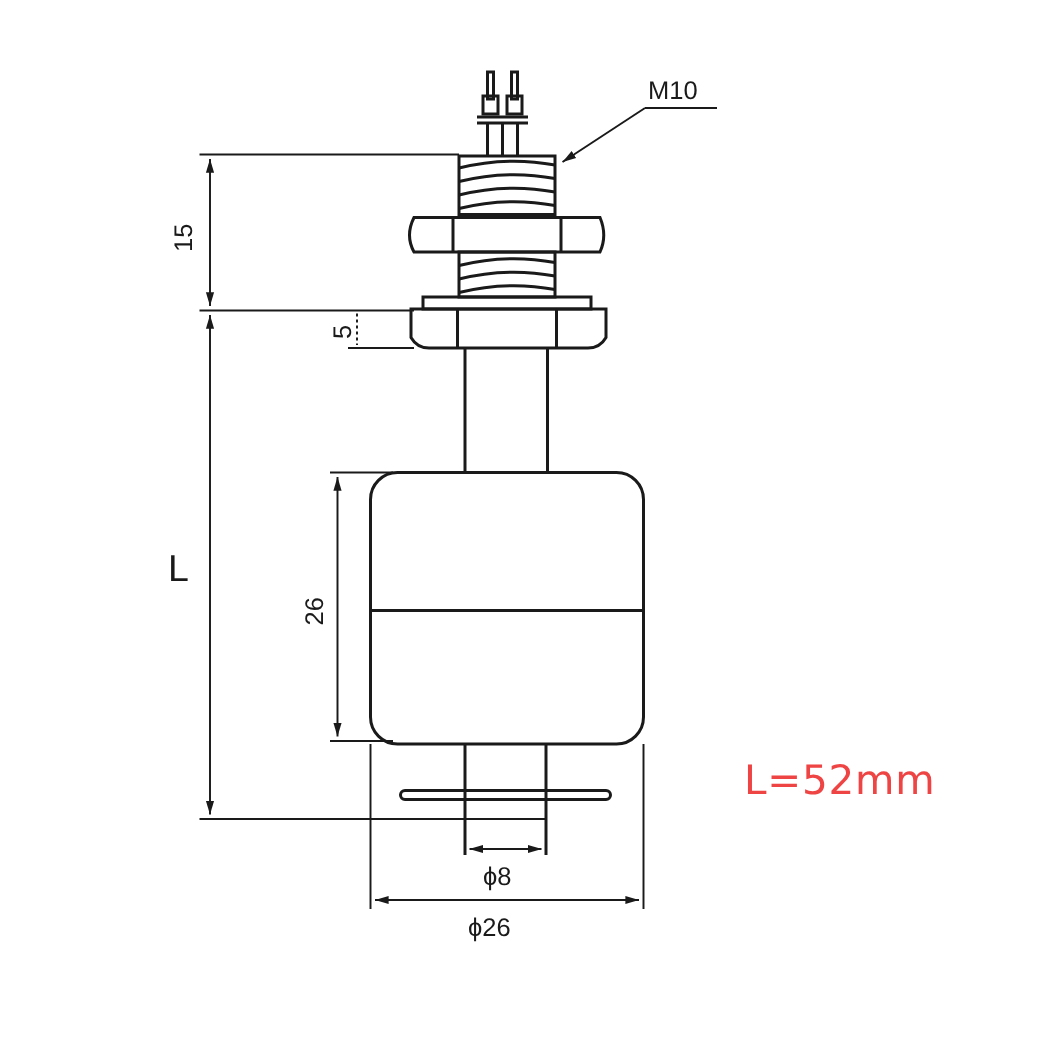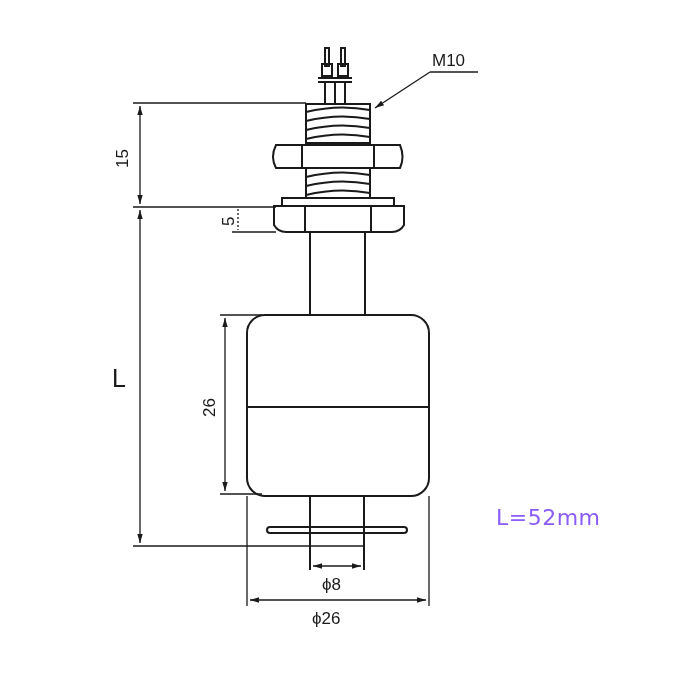--- a/index.html
+++ b/index.html
@@ -1,19 +1,19 @@
 <!DOCTYPE html>
 <html><head>
   <meta charset="utf-8">
   <style>
     html, body { margin: 0; padding: 0; background: #ffffff; }
     body { width: 700px; height: 700px; position: relative; overflow: hidden; font-family: "Liberation Sans", sans-serif; }
     #drawing { position: absolute; left: 0; top: 0; }
     .lbl { font-family: "Liberation Sans", sans-serif; fill: #1a1a1a; }
-    .formula { position: absolute; left: 496px; top: 505px; font-family: "DejaVu Sans", sans-serif; font-size: 22px; color: #8b5cf6; letter-spacing: 0.5px; }
+    .formula { position: absolute; left: 496px; top: 505px; font-family: "DejaVu Sans", sans-serif; font-size: 27px; color: #ef4444; letter-spacing: 0.5px; }
   </style>
 </head>
 <body>
 
 <svg id="drawing" width="700" height="700" viewBox="0 0 700 700" xmlns="http://www.w3.org/2000/svg">
   <defs>
     <marker id="arr" viewBox="0 0 10 10" refX="10" refY="5" markerWidth="7" markerHeight="7" orient="auto-start-reverse">
       <path d="M0,2 L10,5 L0,8 z" fill="#1a1a1a"></path>
     </marker>
   </defs>

